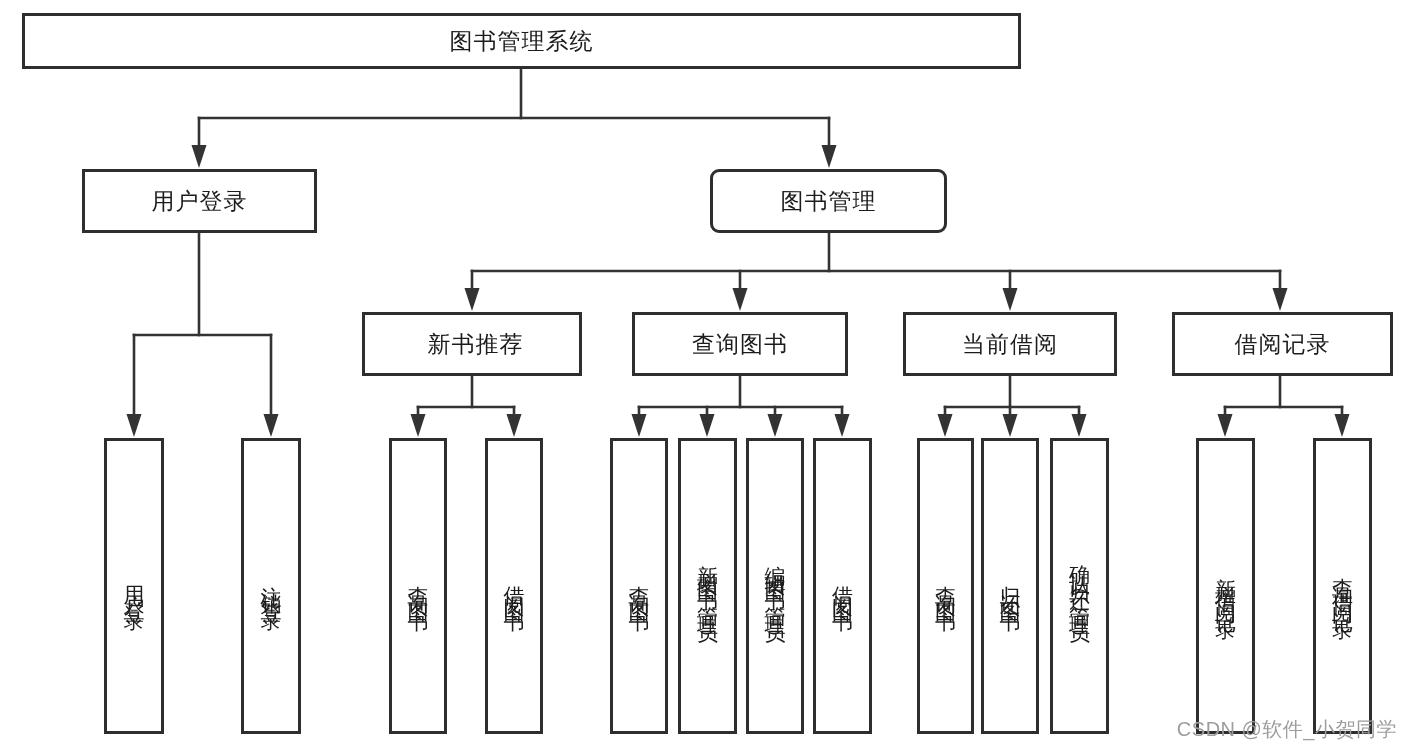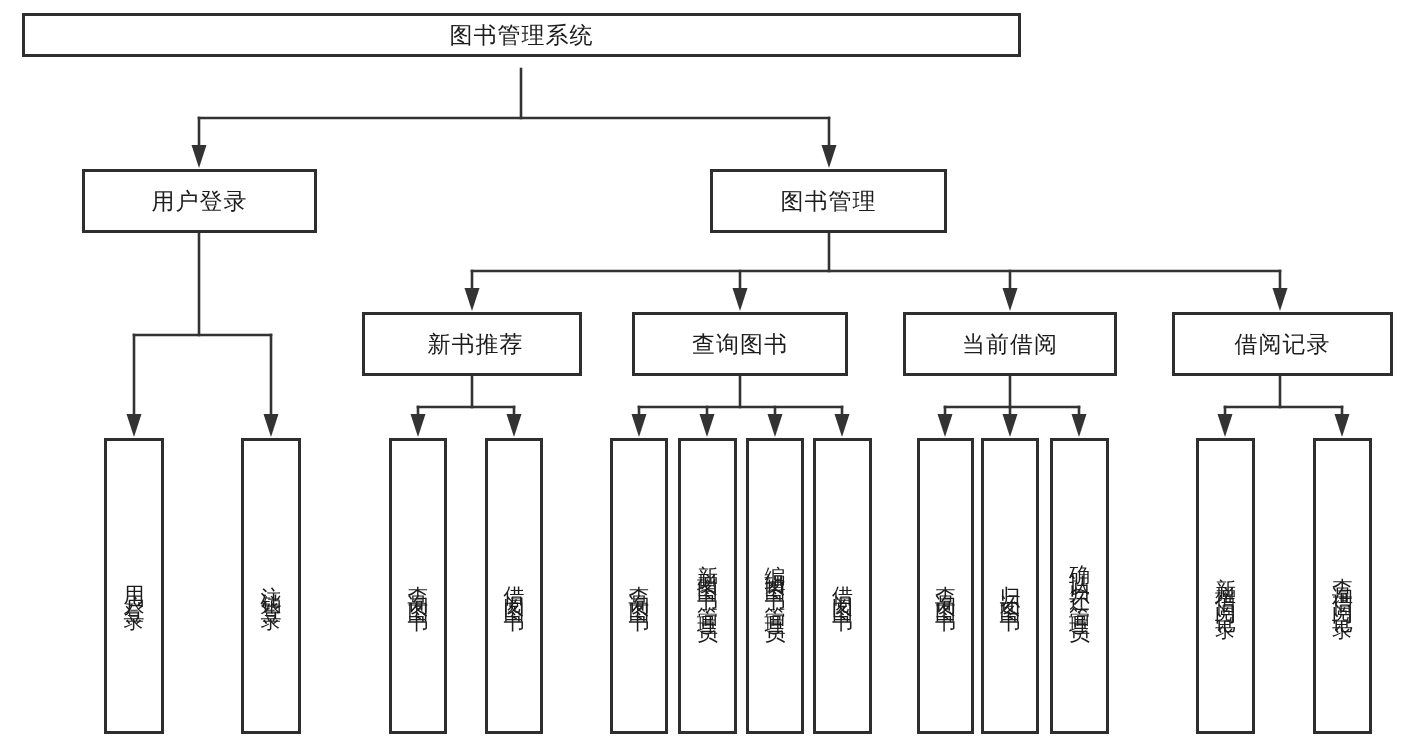--- a/index.html
+++ b/index.html
@@ -100,27 +100,27 @@
       <line x1="1079" y1="407" x2="1079" y2="418" stroke="#333333" stroke-width="2.6" stroke-linecap="square"></line>
       <polygon points="1071.5,414 1086.5,414 1079,437" fill="#333333"></polygon>
       <line x1="1280" y1="376" x2="1280" y2="407" stroke="#333333" stroke-width="2.6" stroke-linecap="square"></line>
       <line x1="1225" y1="407" x2="1342" y2="407" stroke="#333333" stroke-width="2.6" stroke-linecap="square"></line>
       <line x1="1225" y1="407" x2="1225" y2="418" stroke="#333333" stroke-width="2.6" stroke-linecap="square"></line>
       <polygon points="1217.5,414 1232.5,414 1225,437" fill="#333333"></polygon>
       <line x1="1342" y1="407" x2="1342" y2="418" stroke="#333333" stroke-width="2.6" stroke-linecap="square"></line>
       <polygon points="1334.5,414 1349.5,414 1342,437" fill="#333333"></polygon>
     </svg>
   <div id="nodes-layer">
-      <div class="node h" style="left: 22px; top: 13px; width: 999px; height: 44px; border-color: rgb(46, 46, 46);">
+      <div class="node h" style="left: 22px; top: 13px; width: 999px; height: 56px; border-color: rgb(46, 46, 46);">
         <span class="label" style="color: rgb(28, 28, 28);">图书管理系统</span>
       </div>
       <div class="node h" style="left: 82px; top: 169px; width: 235px; height: 64px; border-color: rgb(46, 46, 46);">
         <span class="label" style="color: rgb(28, 28, 28);">用户登录</span>
       </div>
-      <div class="node h" style="left: 710px; top: 169px; width: 237px; height: 64px; border-color: rgb(46, 46, 46);">
+      <div class="node h" style="left: 710px; top: 169px; width: 237px; height: 64px; border-color: rgb(46, 46, 46); border-radius: 9px;">
         <span class="label" style="color: rgb(28, 28, 28);">图书管理</span>
       </div>
       <div class="node h" style="left: 362px; top: 312px; width: 220px; height: 64px; border-color: rgb(46, 46, 46); padding-left: 7px;">
         <span class="label" style="color: rgb(28, 28, 28);">新书推荐</span>
       </div>
       <div class="node h" style="left: 632px; top: 312px; width: 216px; height: 64px; border-color: rgb(46, 46, 46);">
         <span class="label" style="color: rgb(28, 28, 28);">查询图书</span>
       </div>
       <div class="node h" style="left: 903px; top: 312px; width: 214px; height: 64px; border-color: rgb(46, 46, 46); text-align: center;">
         <span class="label" style="color: rgb(28, 28, 28);">当前借阅</span>
@@ -161,13 +161,14 @@
       <div class="node v" style="left: 1050px; top: 438px; width: 59px; height: 296px; border-color: rgb(46, 46, 46);">
         <span class="label" style="color: rgb(28, 28, 28);">确认归还（管理员）</span>
       </div>
       <div class="node v" style="left: 1196px; top: 438px; width: 59px; height: 296px; border-color: rgb(46, 46, 46);">
         <span class="label" style="color: rgb(28, 28, 28);">新增借阅记录</span>
       </div>
       <div class="node v" style="left: 1313px; top: 438px; width: 59px; height: 296px; border-color: rgb(46, 46, 46);">
         <span class="label" style="color: rgb(28, 28, 28);">查询借阅记录</span>
       </div>
     </div>
+  <div class="watermark">CSDN @软件_小贺同学</div>
 </div>
 
 </body></html>

